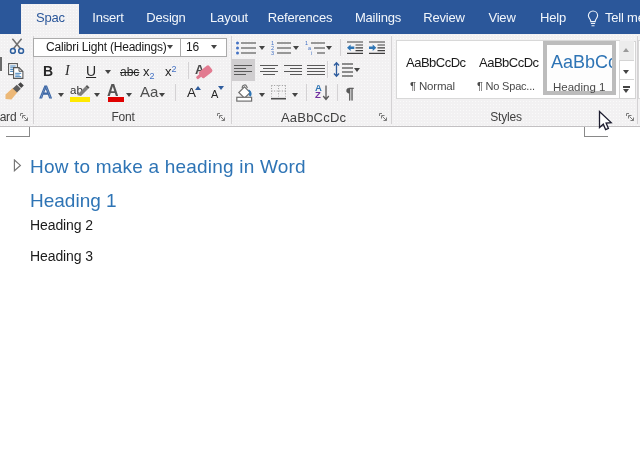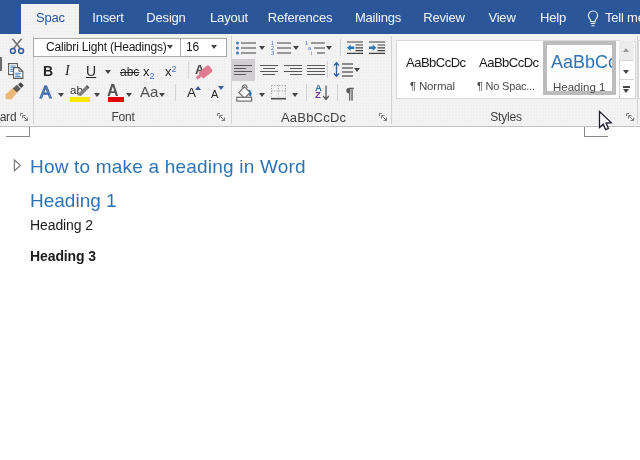--- a/index.html
+++ b/index.html
@@ -230,17 +230,17 @@
 <div class="abs" style="left:584px;top:136px;width:24px;height:1px;background:#898989;"></div>
 <div class="abs" style="left:29px;top:127px;width:1px;height:10px;background:#898989;"></div>
 <div class="abs" style="left:6px;top:136px;width:24px;height:1px;background:#898989;"></div>
 
 <svg class="abs" style="left:13px;top:159px;" width="9" height="13" viewBox="0 0 9 13">
  <path d="M1.4 1 L7.4 6.4 L1.4 11.8 z" fill="none" stroke="#757575" stroke-width="1.15"></path>
 </svg>
 <div class="abs" style="left:30px;top:157px;font-size:19px;letter-spacing:0.2px;line-height:19px;color:#2e74b5;">How to make a heading in Word</div>
 <div class="abs" style="left:30px;top:191px;font-size:19px;line-height:19px;color:#2e74b5;">Heading 1</div>
 <div class="abs" style="left:30px;top:217.5px;font-size:14px;letter-spacing:-0.1px;line-height:14px;color:#1b1b1b;">Heading 2</div>
-<div class="abs" style="left:30px;top:249px;font-size:14px;letter-spacing:-0.1px;line-height:14px;color:#1b1b1b;font-weight:bold;">Heading 3</div>
+<div class="abs" style="left:30px;top:249px;font-size:14px;letter-spacing:-0.1px;line-height:14px;color:#1b1b1b;">Heading 3</div>
 
 <svg class="abs" style="left:597px;top:110px;" width="18" height="24" viewBox="0 0 18 24">
  <path d="M2.5 1.5 L2.5 17.5 L6.3 14.2 L8.6 19.6 L11.4 18.4 L9.1 13 L14.2 12.6 z" fill="#fff" stroke="#1c1c2e" stroke-width="1.3"></path>
 </svg>
 
 </body></html>

